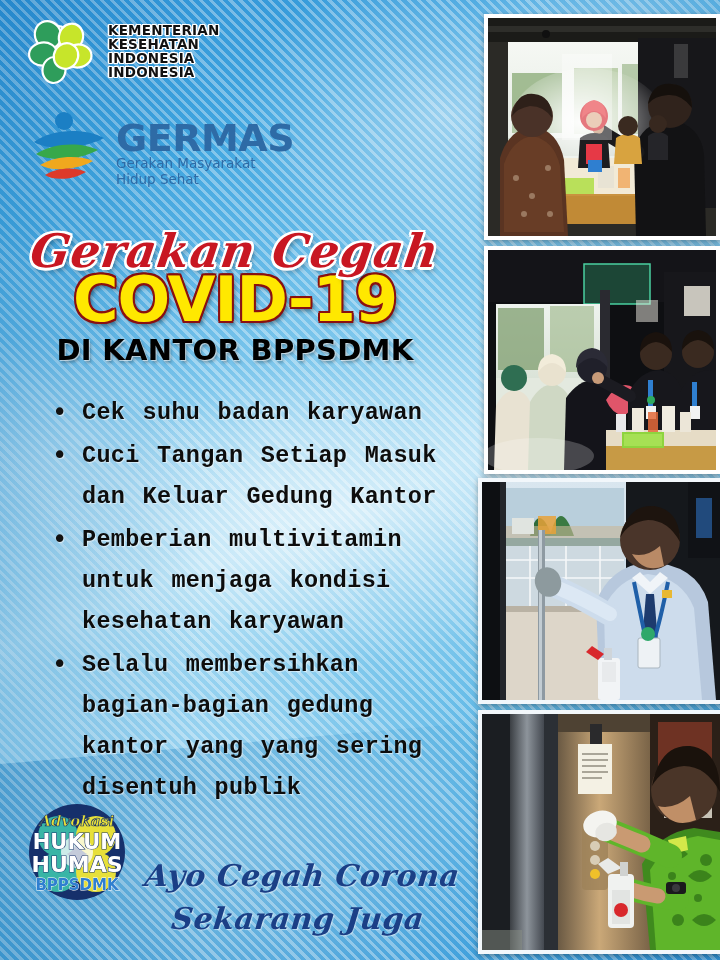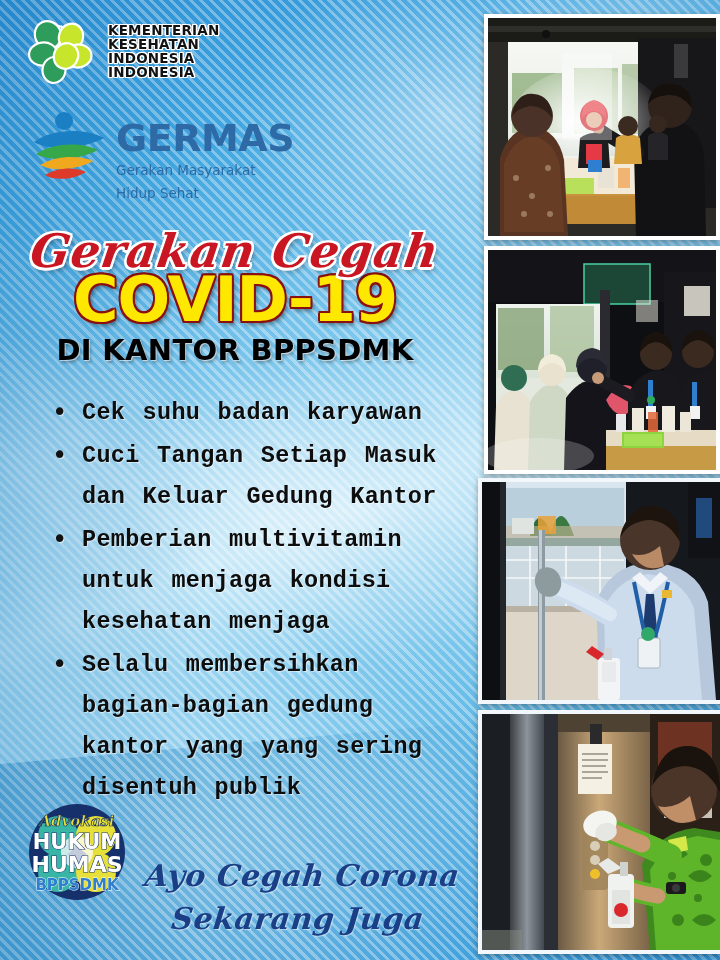--- a/index.html
+++ b/index.html
@@ -46,21 +46,21 @@
     letter-spacing:.2px;text-shadow:
       -1px -1px 0 #fff, 1px -1px 0 #fff, -1px 1px 0 #fff, 1px 1px 0 #fff,
       0 -1.4px 0 #fff, 0 1.4px 0 #fff, -1.4px 0 0 #fff, 1.4px 0 0 #fff;}
 
   
   .germas{position:absolute;left:30px;top:108px;display:flex;align-items:flex-start;gap:8px;}
   .germas-mark{width:78px;height:84px;flex:none;position:relative;}
   .germas-txt{padding-top:12px;}
   .germas-word{font-family:"DejaVu Sans",sans-serif;font-weight:bold;font-size:38px;color:#2e6ba6;
     letter-spacing:-.5px;line-height:.95;}
-  .germas-sub{font-family:"DejaVu Sans",sans-serif;font-size:13.5px;color:#2e6ba6;line-height:1.18;margin-top:7px;}
+  .germas-sub{font-family:"DejaVu Sans",sans-serif;font-size:13.5px;color:#2e6ba6;line-height:1.18;margin-top:0;}
 
   
   .title-wrap{position:absolute;left:0;top:228px;width:470px;text-align:center;}
   .t-script{font-family:"DejaVu Serif",serif;font-style:italic;font-weight:bold;
     font-size:46px;color:#c81722;line-height:1;letter-spacing:1px;
     text-shadow:
       -2px -2px 0 #fff, 2px -2px 0 #fff, -2px 2px 0 #fff, 2px 2px 0 #fff,
       0 -2.5px 0 #fff, 0 2.5px 0 #fff, -2.5px 0 0 #fff, 2.5px 0 0 #fff,
       3px 4px 5px rgba(0,0,0,.35);
     transform:skewX(-8deg);}
@@ -175,21 +175,21 @@
           <span class="ln">Cuci Tangan Setiap Masuk</span>
           <span class="ln">dan Keluar Gedung Kantor</span>
         </div>
       </div>
 
       <div class="bullet">
         <div class="dot">•</div>
         <div class="btext">
           <span class="ln">Pemberian multivitamin</span>
           <span class="ln">untuk menjaga kondisi</span>
-          <span class="ln">kesehatan menjaga</span>
+          <span class="ln">kesehatan karyawan</span>
         </div>
       </div>
 
       <div class="bullet">
         <div class="dot">•</div>
         <div class="btext">
           <span class="ln">Selalu membersihkan</span>
           <span class="ln">bagian-bagian gedung</span>
           <span class="ln">kantor yang yang sering</span>
           <span class="ln">disentuh publik</span>

